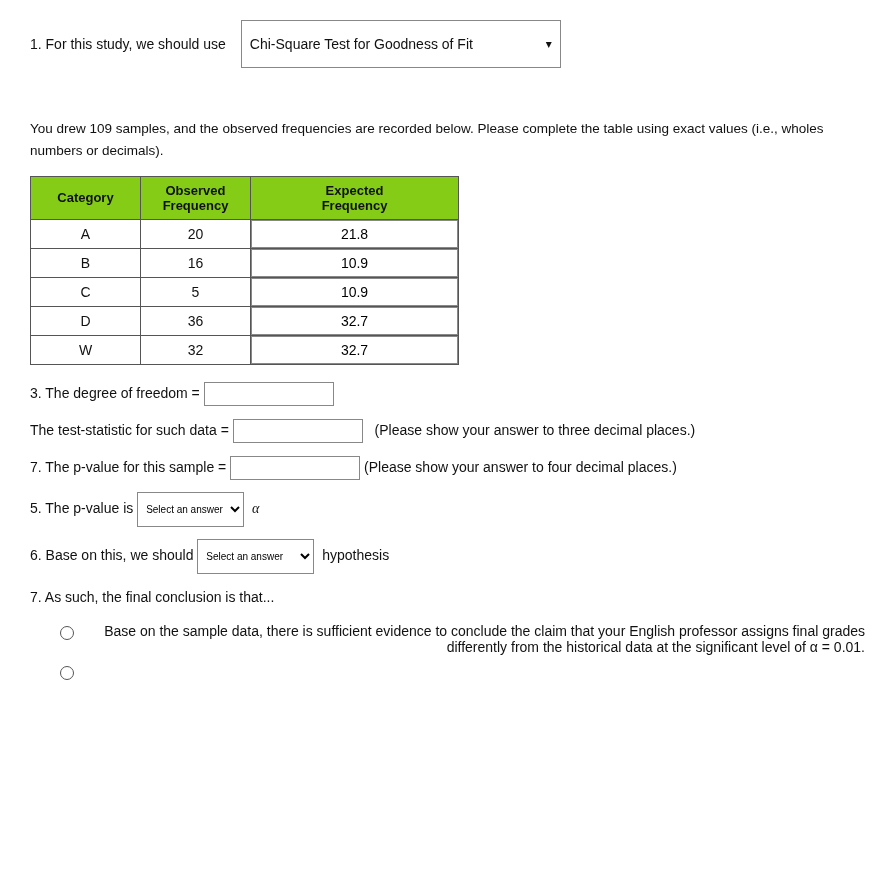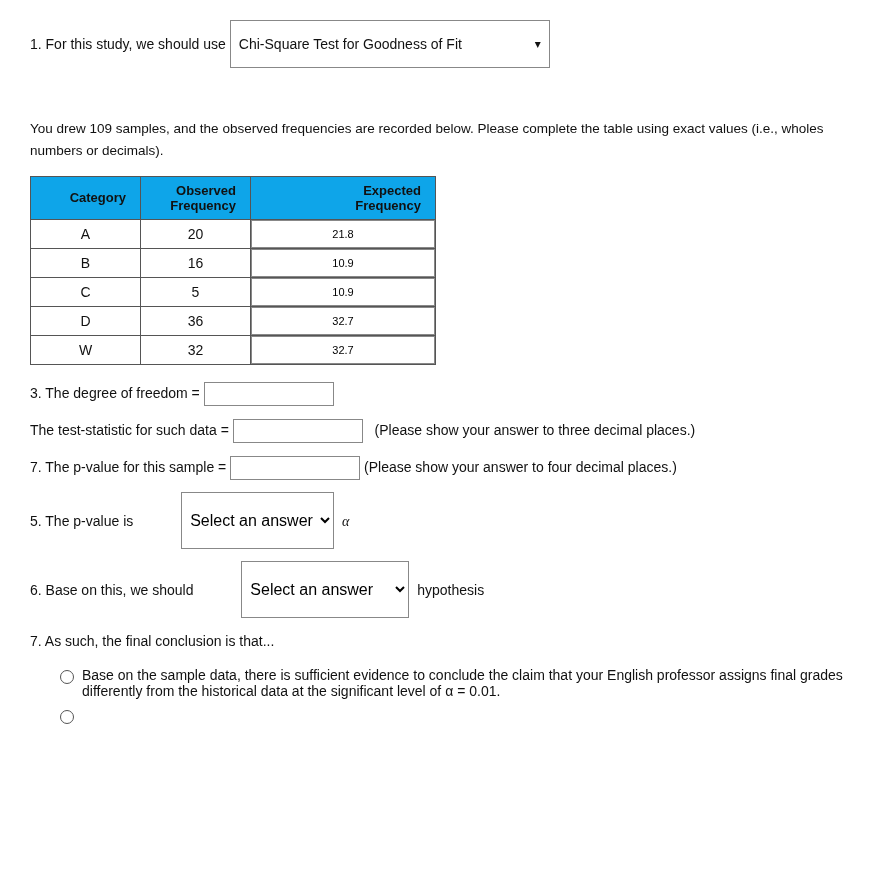--- a/index.html
+++ b/index.html
@@ -16,75 +16,74 @@
       line-height: 1.6;
     }
     .hypothesis-block {
       margin: 4px 0 4px 20px;
       font-family: 'Times New Roman', serif;
       font-style: italic;
     }
     select.inline-select {
       border: 1px solid #888;
       background: #fff;
-      padding: 18px 4px;
-      font-size: 16px;
+      padding: 10px 4px;
+      font-size: 10px;
       cursor: pointer;
-      margin-left: 44px;
     }
     table.freq-table {
       border-collapse: collapse;
       margin: 10px 0 16px 0;
     }
     table.freq-table th, table.freq-table td {
       border: 1px solid #555;
       padding: 6px 14px;
       text-align: center;
       min-width: 110px;
     }
     table.freq-table th {
-      background: #0ea5e9;
+      background: #84cc16;
       font-weight: bold;
       font-size: 13px;
-      text-align: right;
     }
     .input-box {
       border: 1px solid #888;
       background: #fff;
       display: inline-block;
       min-width: 130px;
       height: 24px;
       vertical-align: middle;
     }
     .row-line {
       margin-bottom: 12px;
       line-height: 1.8;
     }
     .conclusion-options {
       margin-left: 30px;
+      text-align: right;
     }
     .conclusion-option {
       display: flex;
       align-items: flex-start;
       margin-bottom: 8px;
     }
     .radio-circle {
       width: 14px;
       height: 14px;
       border-radius: 50%;
       border: 1.5px solid #555;
       margin-top: 3px;
       margin-right: 8px;
       flex-shrink: 0;
       display: inline-block;
     }
     .q1-line {
       display: flex;
       align-items: center;
-      gap: 4px;
+      gap: 15px;
       margin-bottom: 14px;
     }
     .chi-dropdown {
       border: 1px solid #888;
       padding: 15px 8px;
       min-width: 320px;
       display: inline-flex;
       align-items: center;
       justify-content: space-between;
       font-size: 14px;
@@ -92,23 +91,23 @@
     }
     .chi-dropdown span.arrow {
       margin-left: 8px;
       font-size: 12px;
     }
     .cell-input {
       border: 1px solid #888;
       background: #fff;
       width: 100%;
       height: 28px;
-      font-size: 11px;
+      font-size: 14px;
       text-align: center;
-      padding: 0 20px;
+      padding: 0 12px;
     }
     .expected-cell {
       padding: 0 !important;
     }
     .note-text {
       font-size: 13.5px;
     }
     .alpha-symbol {
       font-style: italic;
       font-family: 'Times New Roman', serif;

